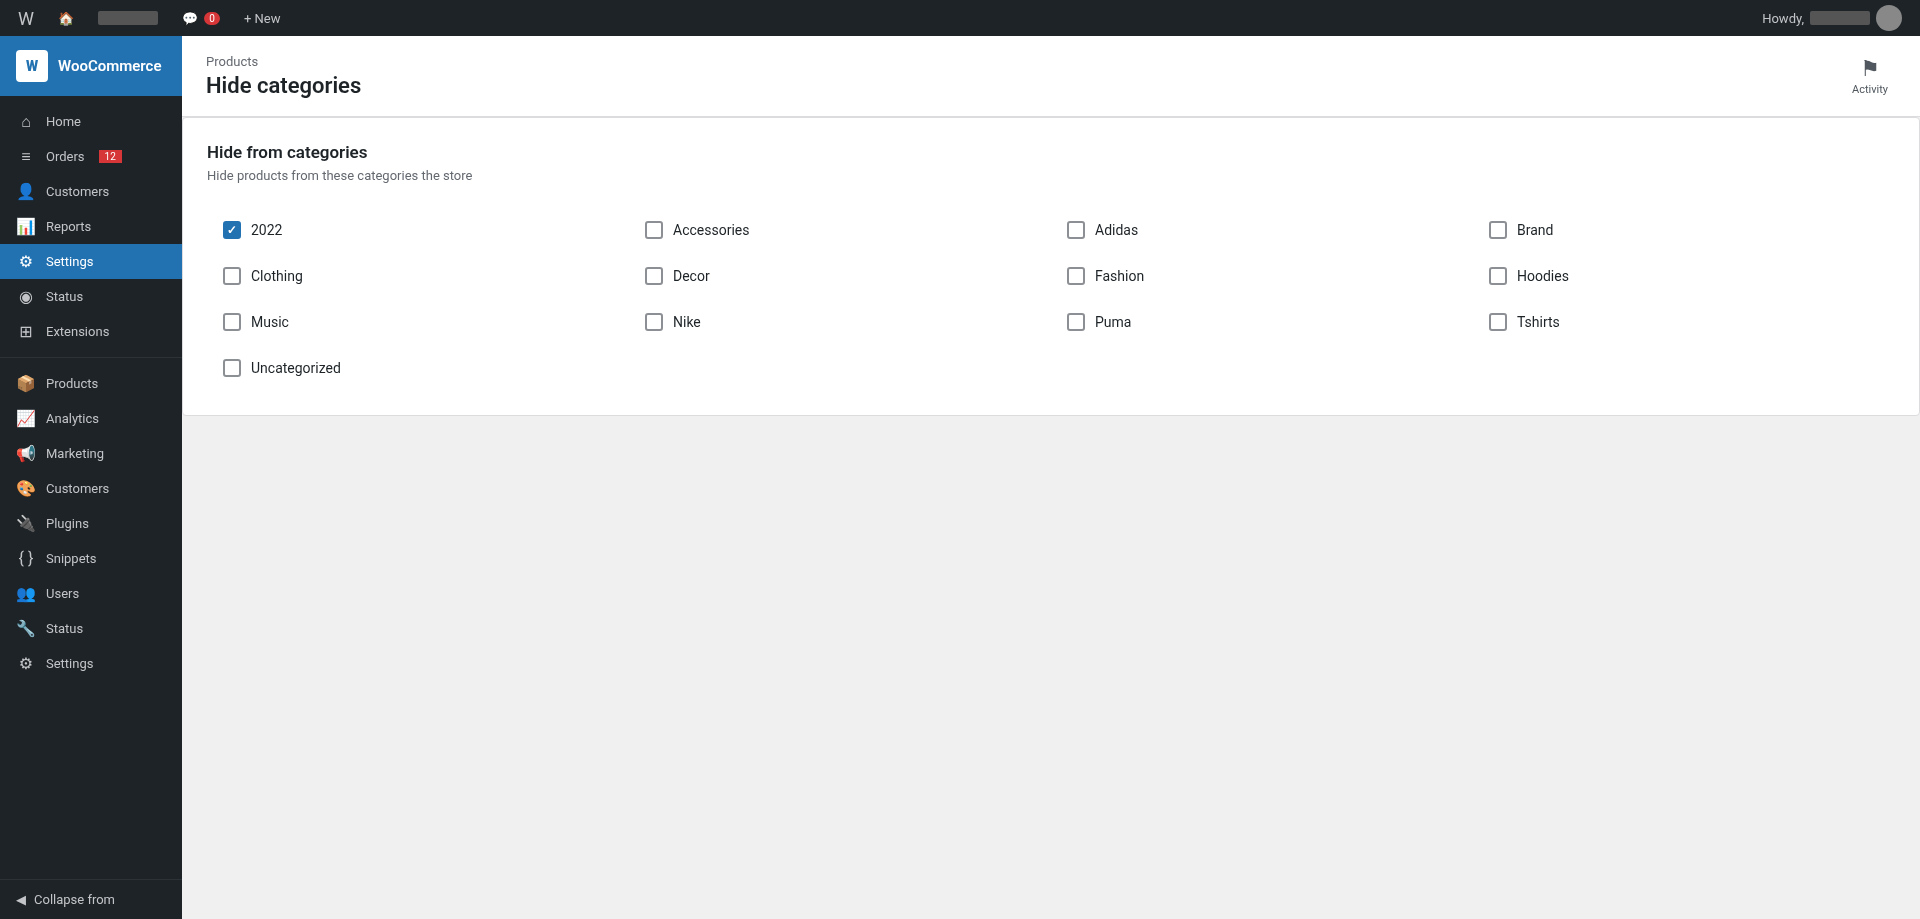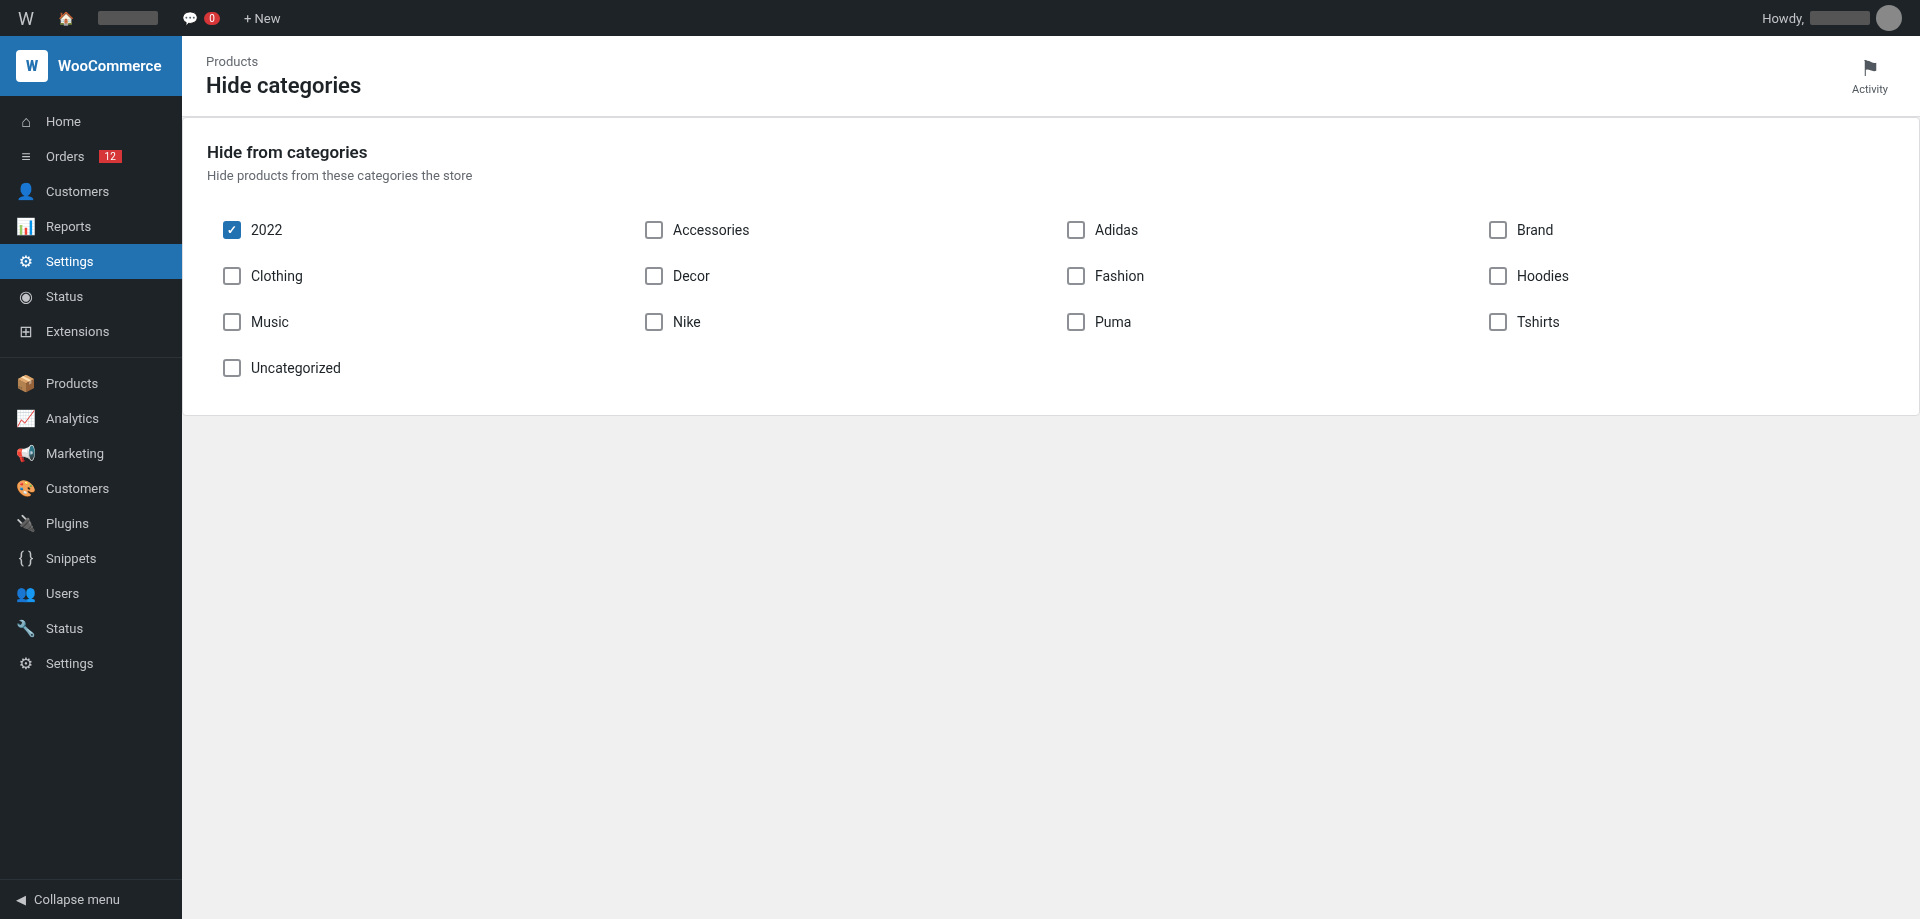--- a/index.html
+++ b/index.html
@@ -304,21 +304,21 @@
         <span>Status</span>
       </div>
       <div class="nav-item">
         <span class="nav-icon">⚙</span>
         <span>Settings</span>
       </div>
     </div>
 
     <div class="sidebar-footer">
       <span>◀</span>
-      <span>Collapse menu</span>
+      <span>Collapse from</span>
     </div>
   </div>
 
   <div class="main-content">
 
     <div class="page-header">
       <div class="page-header-left">
         <div class="page-breadcrumb">Products</div>
         <h1 class="page-title">Hide categories</h1>
       </div>

